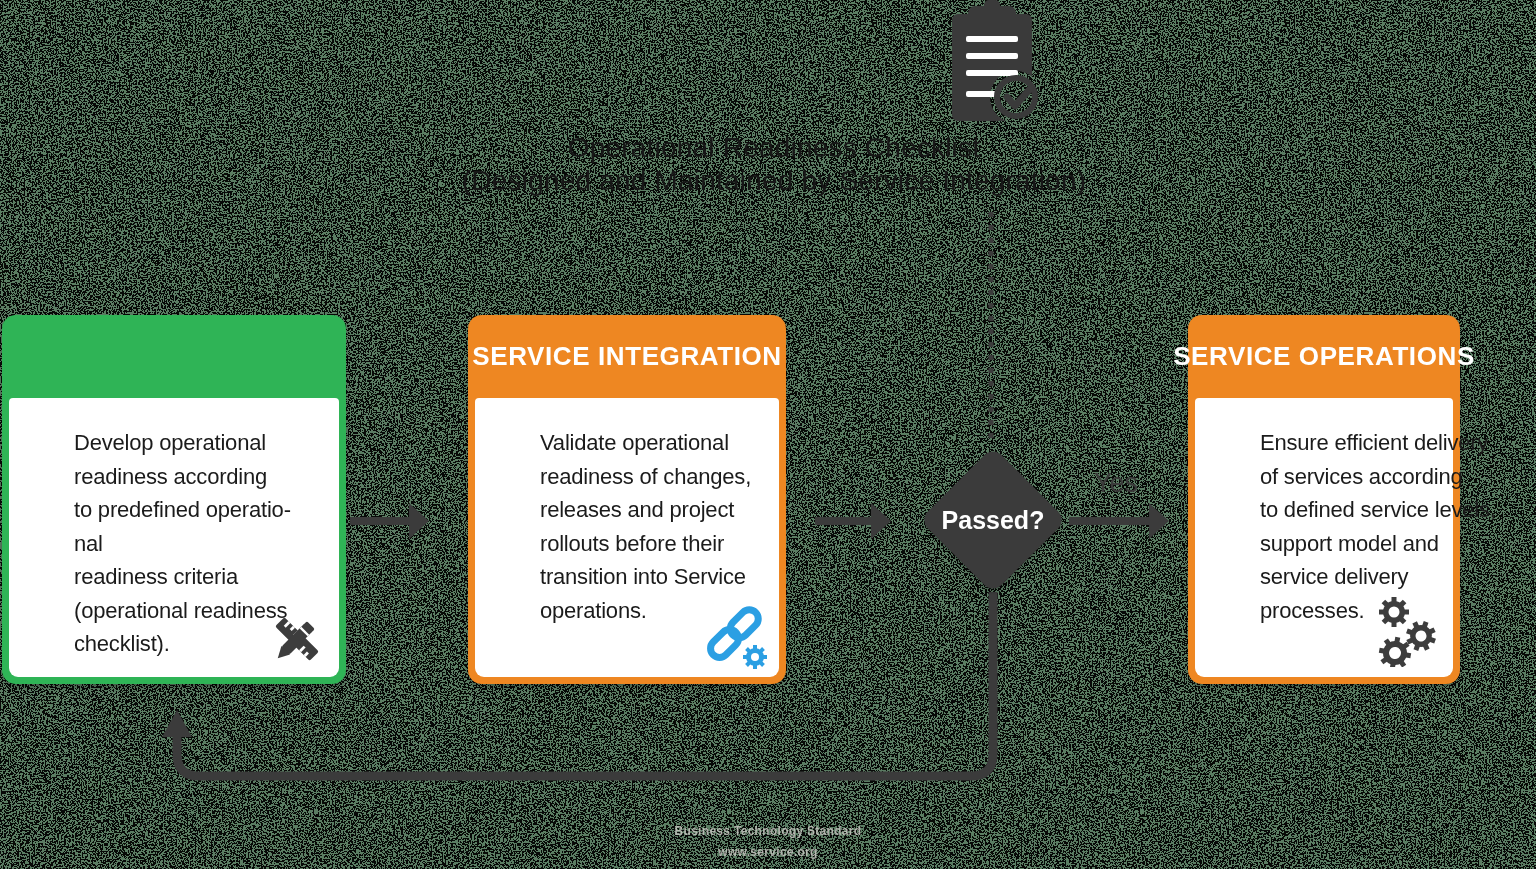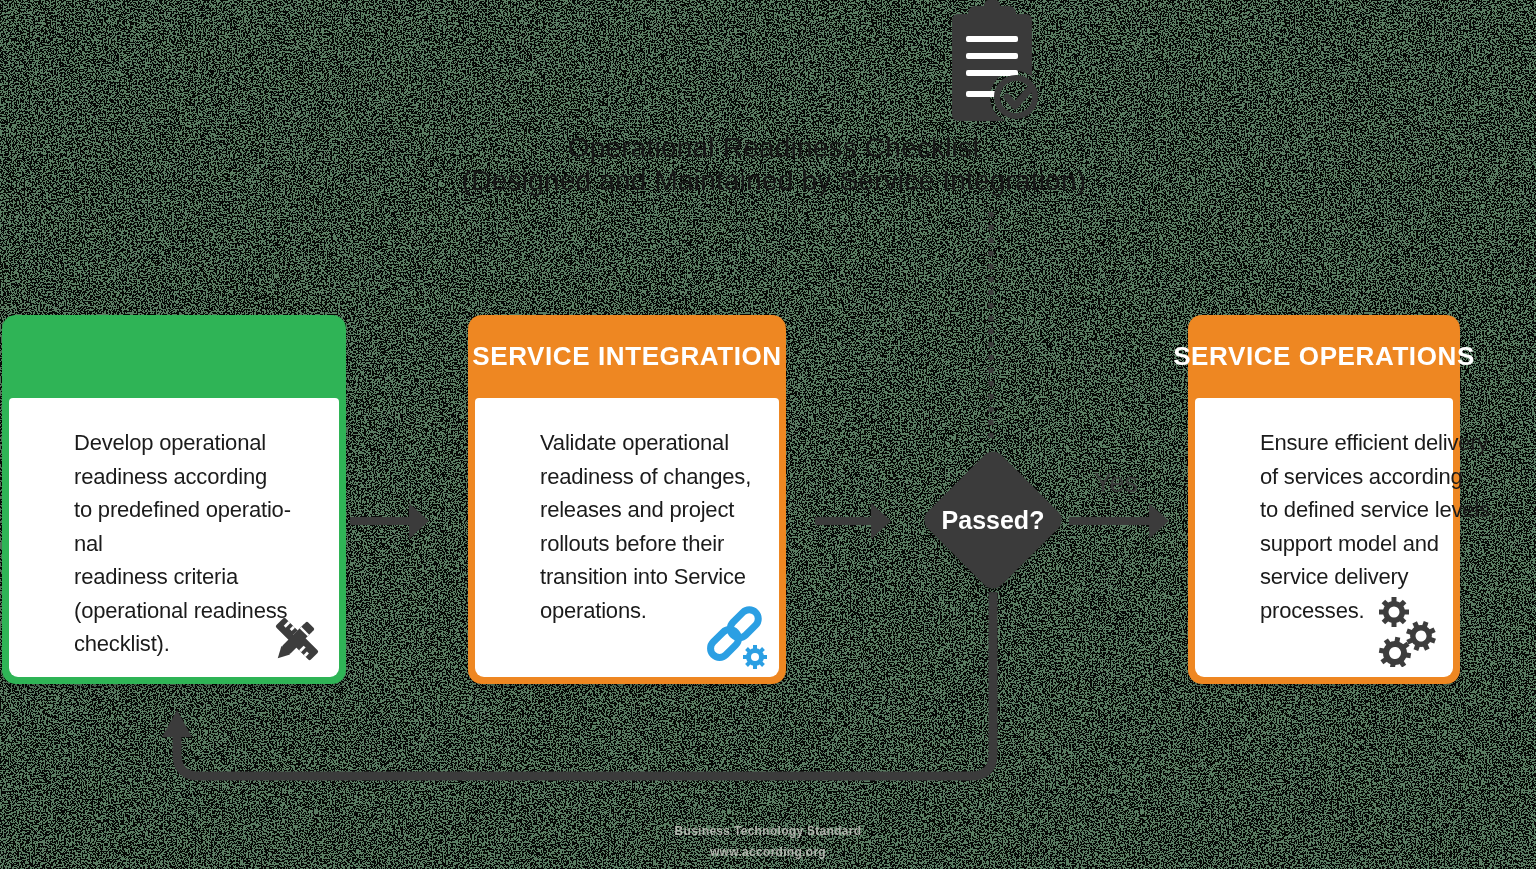--- a/index.html
+++ b/index.html
@@ -254,16 +254,16 @@
     </div>
   </div>
 
   <div class="diamond">
     <div class="diamond-label">Passed?</div>
   </div>
   <div class="yes-label">Yes</div>
 
   <div class="footer">
     <div>Business Technology Standard</div>
-    <div>www.according.org</div>
+    <div>www.service.org</div>
   </div>
 
 </div>
 
 </body></html>

